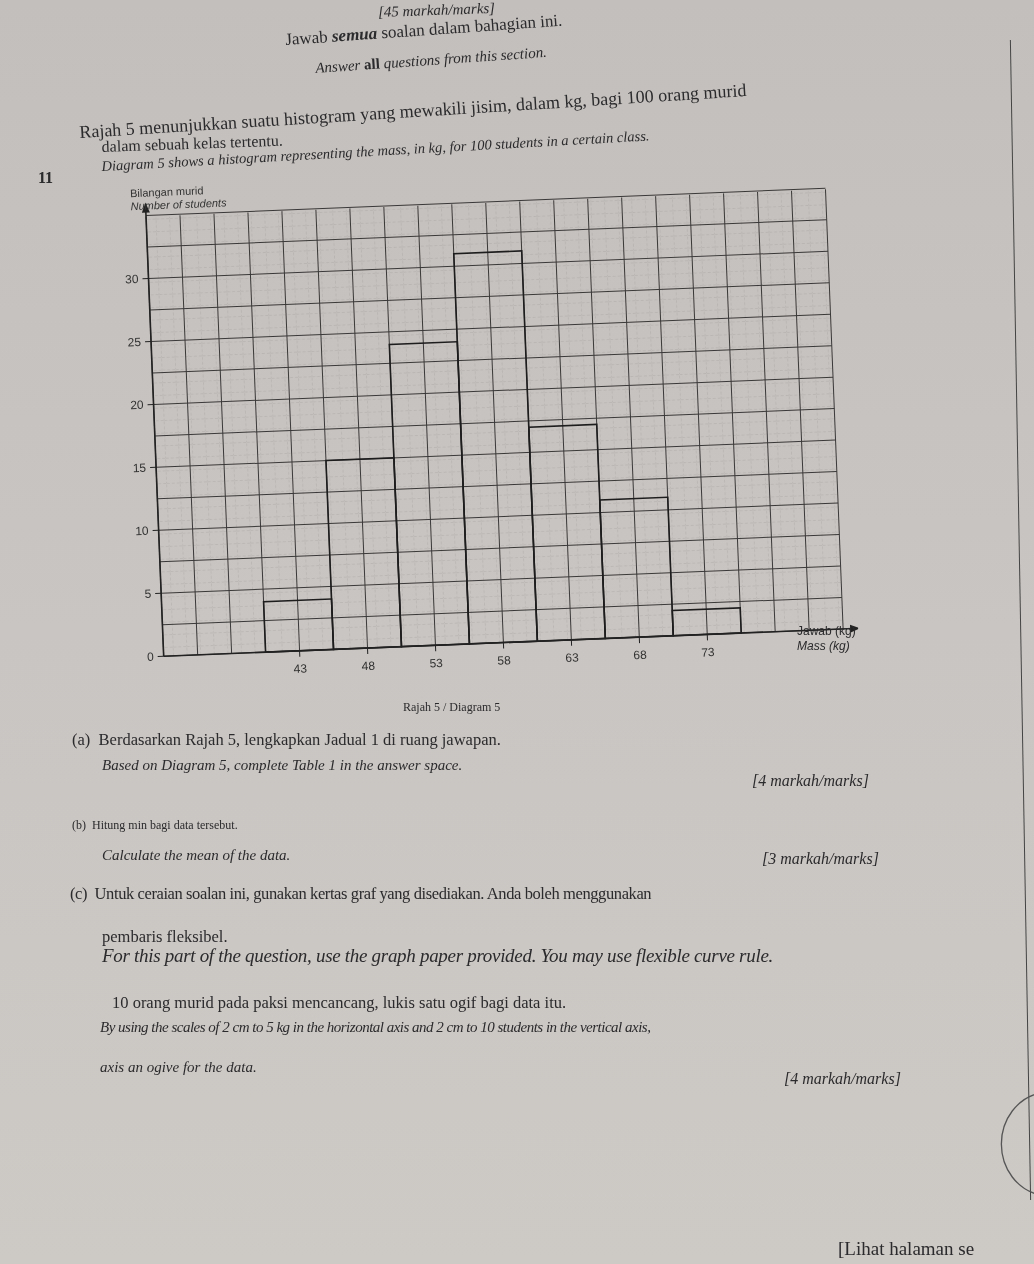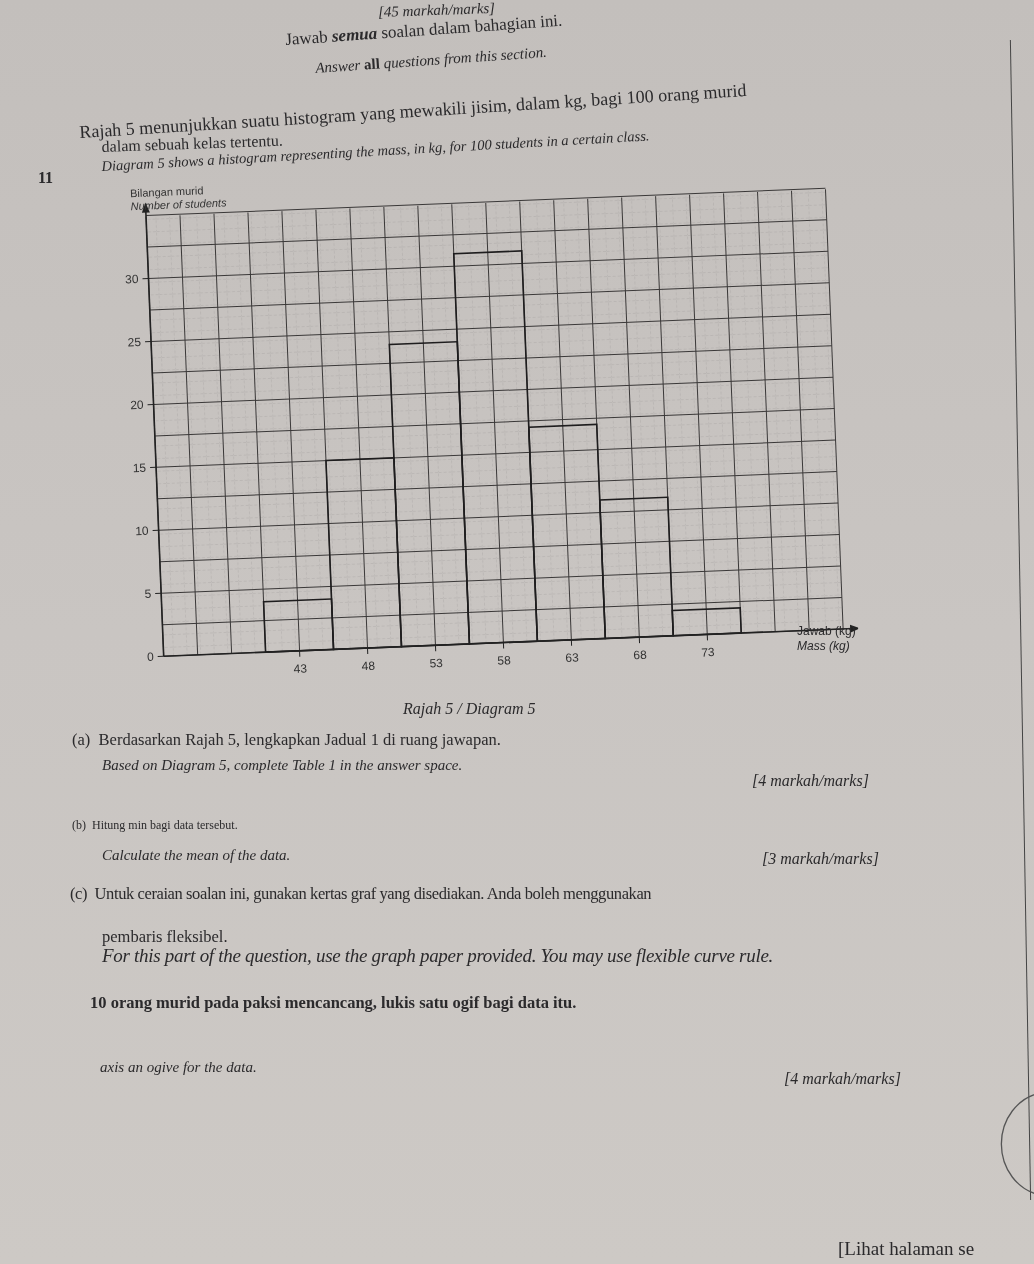--- a/index.html
+++ b/index.html
@@ -140,42 +140,43 @@
         </g>
       <text x="30" y="28" font-size="11">Bilangan murid</text>
       <text x="30" y="41" font-size="11" font-style="italic">Number of students</text>
     </svg>
   </div>
   <div class="abs sans" style="left:797px;top:624px;font-size:12px;line-height:15px;">
     <div>Jawab (kg)</div>
     <div class="it">Mass (kg)</div>
   </div>
 
-  <div class="abs serif" style="left:403px;top:700px;font-size:16px;font-style:italic;">
+  <div class="abs serif" style="left:403px;top:700px;font-size:12px;">
     <span>Rajah 5 / Diagram 5</span>
   </div>
 
   <div class="abs serif" style="left:72px;top:730px;font-size:16.5px;">
     <span>(a)</span>&nbsp;&nbsp;<span>Berdasarkan Rajah 5, lengkapkan Jadual 1 di ruang jawapan.</span>
   </div>
   <div class="abs serif it" style="left:102px;top:757px;font-size:15px;">Based on Diagram 5, complete Table 1 in the answer space.</div>
   <div class="abs serif marks" style="left:752px;top:772px;font-size:16px;">[4 markah/marks]</div>
 
   <div class="abs serif" style="left:72px;top:818px;font-size:12px;">
     <span>(b)</span>&nbsp;&nbsp;<span>Hitung min bagi data tersebut.</span>
   </div>
   <div class="abs serif it" style="left:102px;top:847px;font-size:15px;">Calculate the mean of the data.</div>
   <div class="abs serif marks" style="left:762px;top:850px;font-size:16px;">[3 markah/marks]</div>
 
   <div class="abs serif" style="left:70px;top:884px;font-size:16.5px;letter-spacing:-0.4px;">
     <span>(c)</span>&nbsp;&nbsp;<span>Untuk ceraian soalan ini, gunakan kertas graf yang disediakan. Anda boleh menggunakan</span>
   </div>
   <div class="abs serif" style="left:102px;top:927px;font-size:16.5px;">pembaris fleksibel.</div>
   <div class="abs serif it" style="left:102px;top:945px;font-size:19px;letter-spacing:-0.3px;">For this part of the question, use the graph paper provided. You may use flexible curve rule.</div>
-  <div class="abs serif" style="left:90px;top:993px;font-size:16.5px;font-weight:bold;">10 orang murid pada paksi mencancang, lukis satu ogif bagi data itu.</div>
+  <div class="abs serif" style="left:112px;top:993px;font-size:16.5px;">10 orang murid pada paksi mencancang, lukis satu ogif bagi data itu.</div>
+  <div class="abs serif it" style="left:100px;top:1019px;font-size:15px;letter-spacing:-0.5px;">By using the scales of 2 cm to 5 kg in the horizontal axis and 2 cm to 10 students in the vertical axis,</div>
   <div class="abs serif it" style="left:100px;top:1059px;font-size:15px;">axis an ogive for the data.</div>
   <div class="abs serif marks" style="left:784px;top:1070px;font-size:16px;">[4 markah/marks]</div>
 
   <svg class="abs" style="left:980px;top:1090px;" width="60" height="110">
     <path d="M60 3 A 48 52 0 0 0 60 105" fill="none" stroke="#555" stroke-width="1.3"></path>
   </svg>
 
   <div class="abs serif" style="left:838px;top:1238px;font-size:19px;">[Lihat halaman se</div>
 </div>
 

